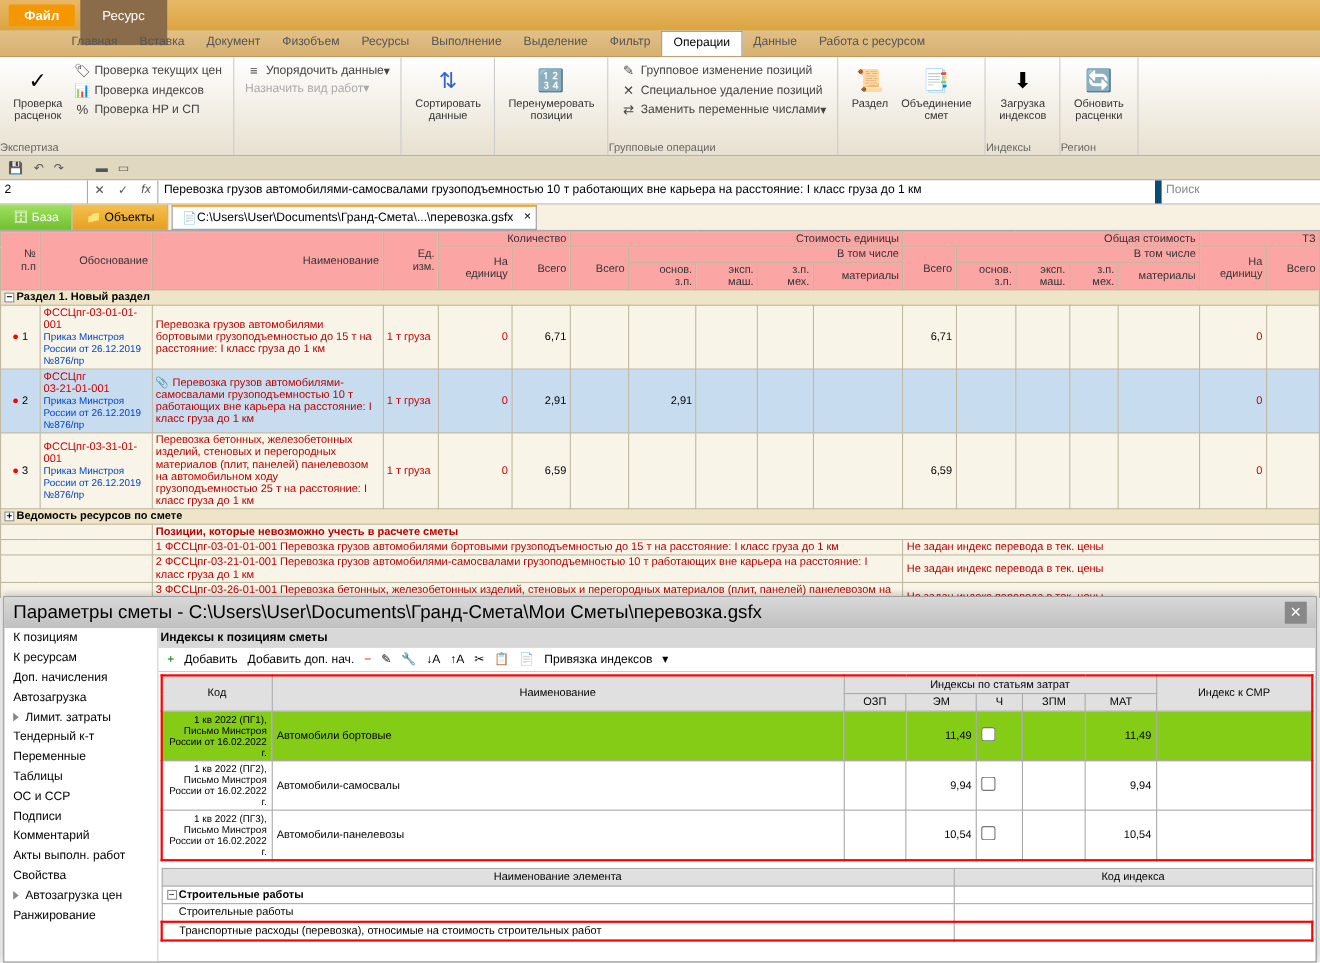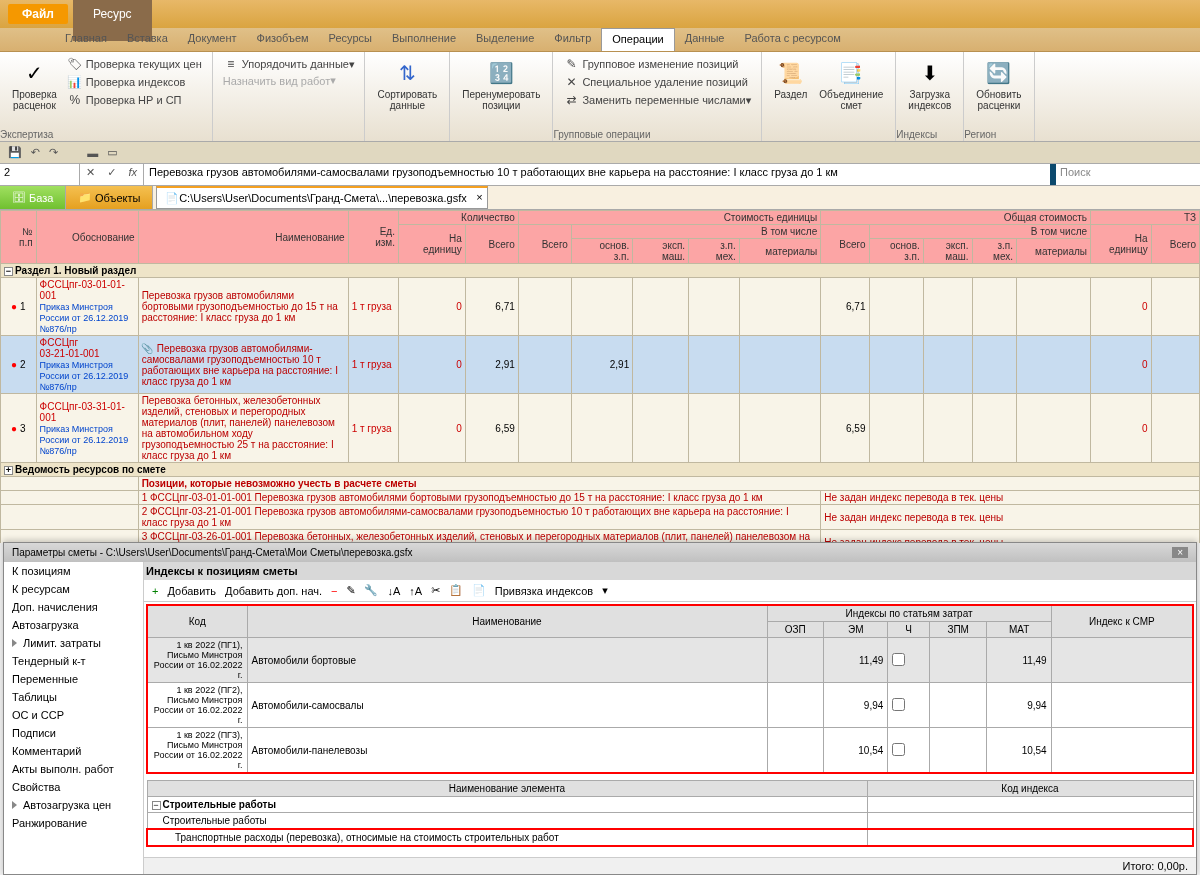--- a/index.html
+++ b/index.html
@@ -54,33 +54,33 @@
 .grid .section-row td { background: #eee4c8; font-weight: bold; }
 .grid .row-sel td { background: #c8dcf0 !important; }
 .grid .redlink { color: #c00; }
 .grid .bluelink { color: #04c; }
 .grid .num { text-align: right; }
 .grid .ctr { text-align: center; }
 .grid .desc { color: #b00; font-size: 10px; }
 
 
 .lower-panel { position: absolute; bottom: 0; left: 3px; right: 3px; height: 333px; background: #fff; border: 1px solid #888; box-shadow: 0 -2px 6px rgba(0,0,0,0.2); display: flex; flex-direction: column; }
-.lower-title { background: linear-gradient(#d8d8d8, #c0c0c0); padding: 4px 8px; display: flex; justify-content: space-between; font-size: 10px; }
+.lower-title { background: linear-gradient(#d8d8d8, #c0c0c0); padding: 4px 8px; display: flex; justify-content: space-between; font-size: 17px; }
 .lower-body { flex: 1; display: flex; overflow: hidden; }
 .lower-side { width: 140px; background: #fff; border-right: 1px solid #ccc; overflow-y: auto; }
 .lower-side .item { padding: 3px 8px; cursor: pointer; display: flex; align-items: center; gap: 3px; }
 .lower-main { flex: 1; display: flex; flex-direction: column; overflow: hidden; }
 .lower-subtitle { background: #d8d8d8; padding: 3px 2px; font-weight: bold; font-size: 11px; }
 .lower-toolbar { padding: 3px 5px; display: flex; gap: 3px; align-items: center; border-bottom: 1px solid #ccc; }
 .lower-toolbar span { padding: 1px 3px; cursor: pointer; }
 .lower-grid-wrap { flex: 1; overflow: auto; padding: 2px; }
 .lower-grid { width: 100%; border-collapse: collapse; font-size: 10px; }
 .lower-grid th, .lower-grid td { border: 1px solid #aaa; padding: 2px 4px; }
 .lower-grid th { background: #e0e0e0; font-weight: normal; text-align: center; }
-.lower-grid .sel td { background: #e5e5e5; }
+.lower-grid .sel td { background: #84cc16; }
 .red-frame { border: 2px solid red; }
 .lower-status { background: #f0f0f0; padding: 2px 8px; text-align: right; border-top: 1px solid #ccc; }
 
 .expand-collapse { display: inline-block; width: 9px; height: 9px; border: 1px solid #888; text-align: center; line-height: 7px; font-size: 9px; margin-right: 2px; cursor: pointer; background: #fff; }
 .disclosure { display: inline-block; width: 0; height: 0; border-top: 4px solid transparent; border-bottom: 4px solid transparent; border-left: 5px solid #888; margin-right: 3px; }
 </style>
 </head>
 <body>
 
 <div class="titlebar">
@@ -455,22 +455,21 @@
           <tbody>
               <tr>
                 <td><span class="expand-collapse">−</span><b>Строительные работы</b></td>
                 <td></td>
               </tr>
           <tr>
                 <td style="padding-left:15px">Строительные работы</td>
                 <td></td>
               </tr>
           <tr class="red-frame">
-                <td style="padding-left:27px">Транспортные расходы (перевозка), относимые на стоимость строительных работ</td>
+                <td style="padding-left:15px">Транспортные расходы (перевозка), относимые на стоимость строительных работ</td>
                 <td></td>
               </tr>
         </tbody>
           </table>
       </div>
-      <div class="lower-status">Итого: 0,00р.</div>
     </div>
   </div>
 </div>
 
 </body></html>

